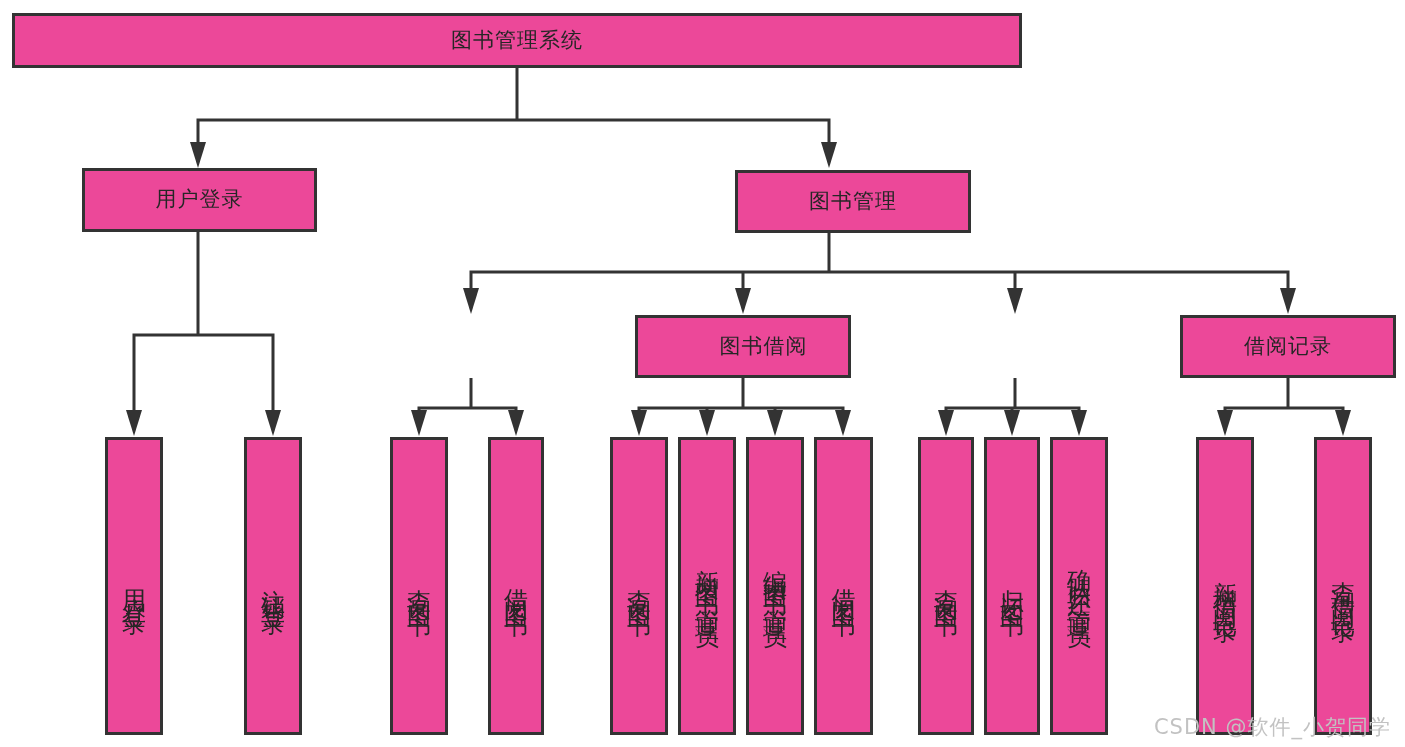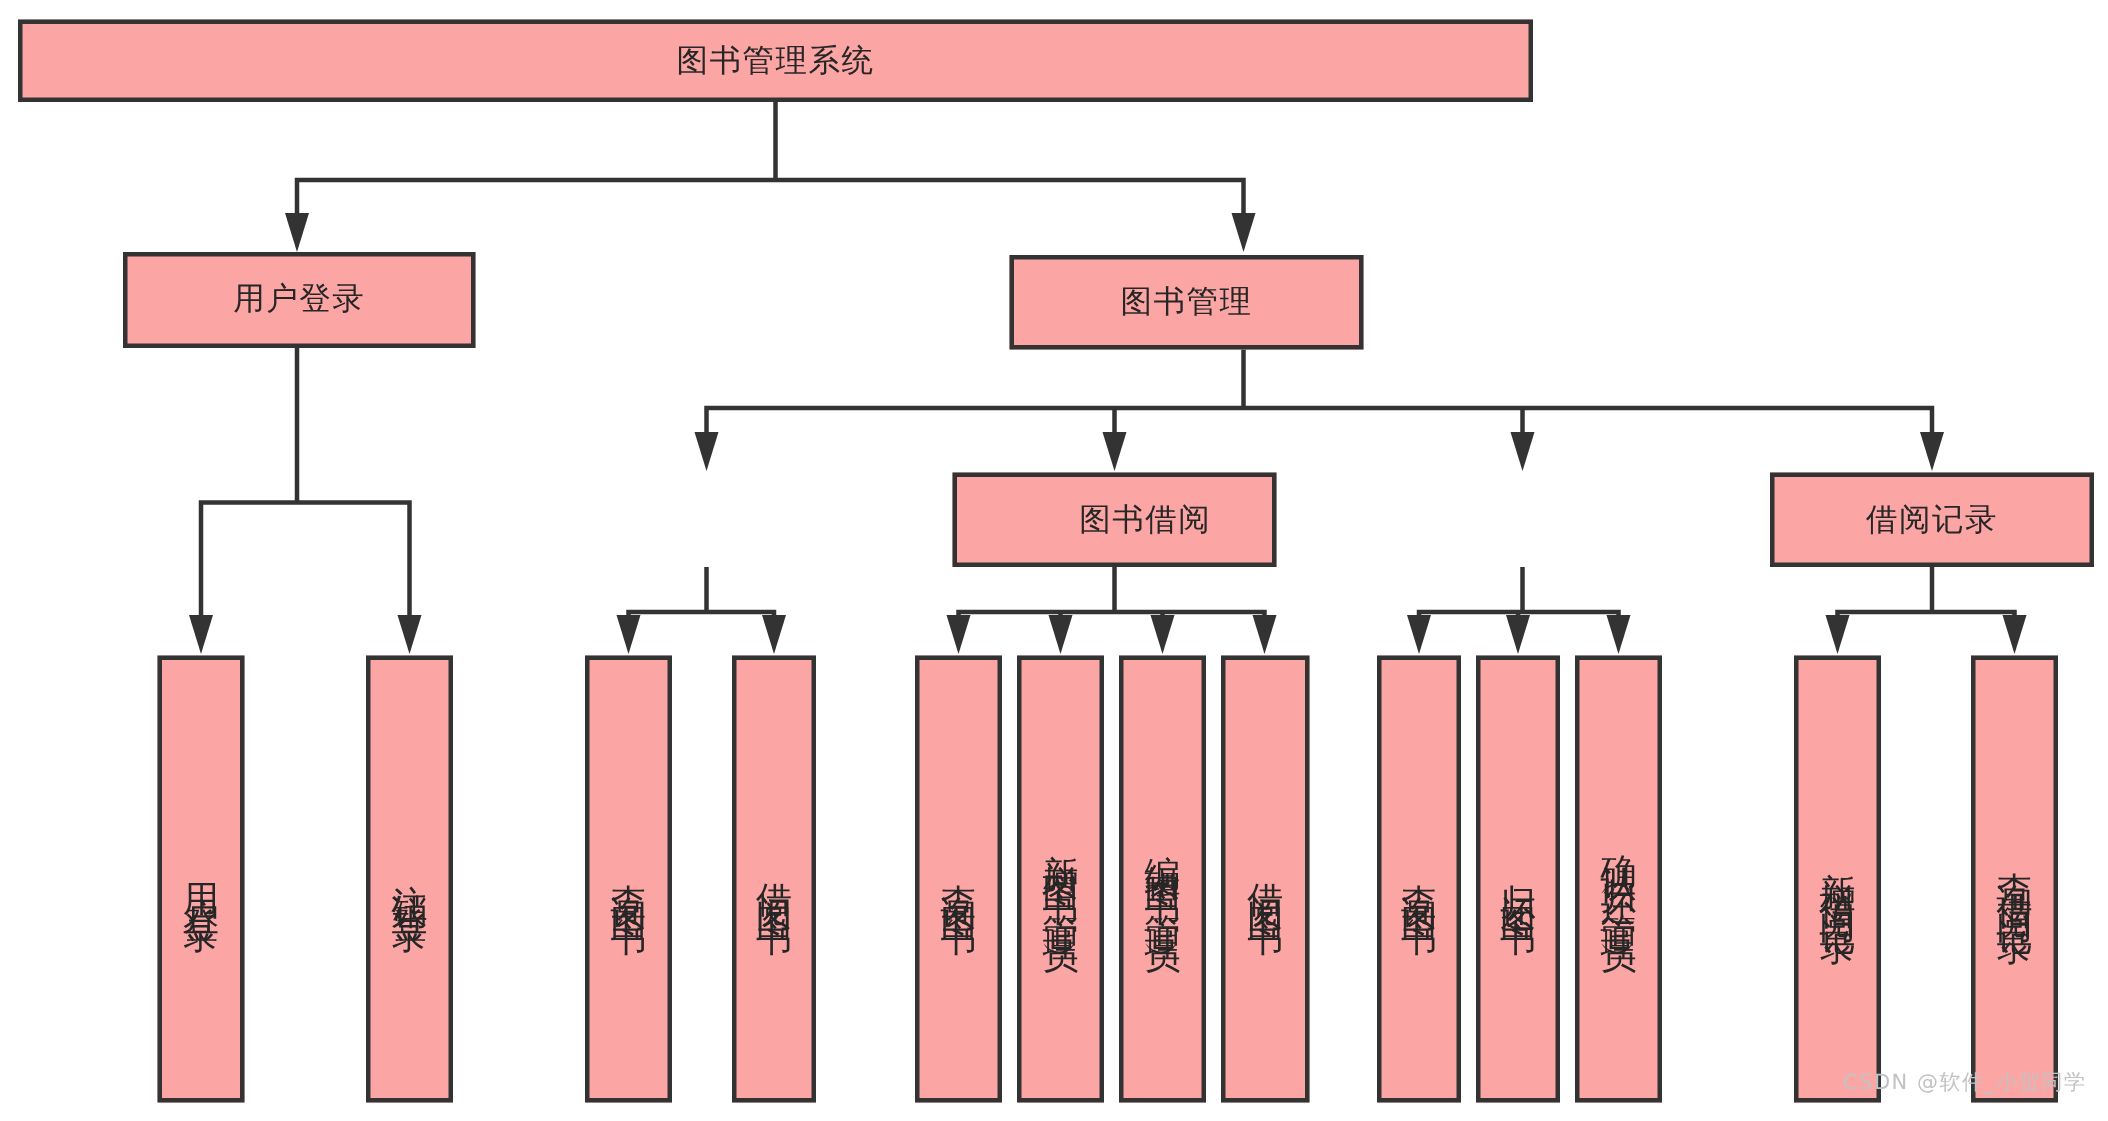--- a/index.html
+++ b/index.html
@@ -16,21 +16,21 @@
     background:var(--bg);
     overflow:hidden;
   }
   .wires{position:absolute;left:0;top:0;width:1405px;height:747px;}
   .wires path{stroke:var(--line);stroke-width:3;fill:none;}
   .wires polygon{fill:var(--line);stroke:none;}
   .box{
     position:absolute;
     box-sizing:border-box;
     border:3px solid var(--line);
-    background:#fca5a5;
+    background:#ec4899;
     display:flex;
     align-items:center;
     justify-content:center;
     color:var(--text);
     font-size:21px;
     letter-spacing:1px;
     text-align:left;
     line-height:1.2;
     z-index:2;
   }
@@ -38,21 +38,21 @@
     writing-mode:vertical-rl;
     text-orientation:mixed;
     font-size:24px;
     letter-spacing:8px;
     line-height:1;
     padding:4px 0;
   }
   
   .b-root          {left:12px;  top:13px;  width:1010px; height:55px;}
   .b-user-login    {left:82px;  top:168px; width:235px;  height:64px;}
-  .b-book-mgmt     {left:673px; top:170px; width:236px;  height:63px;}
+  .b-book-mgmt     {left:735px; top:170px; width:236px;  height:63px;}
   .b-new-book      {left:363px; top:315px; width:215px;  height:63px;}
   .b-book-borrow   {left:635px; top:315px; width:216px;  height:63px;padding-left:41px;}
   .b-current-borrow{left:907px; top:315px; width:217px;  height:63px;}
   .b-borrow-record {left:1180px;top:315px; width:216px;  height:63px;}
   .l-1 {left:105px; top:437px; width:58px; height:298px;}
   .l-2 {left:244px; top:437px; width:58px; height:298px;}
   .l-3 {left:390px; top:437px; width:58px; height:298px;}
   .l-4 {left:488px; top:437px; width:56px; height:298px;}
   .l-5 {left:610px; top:437px; width:58px; height:298px;}
   .l-6 {left:678px; top:437px; width:58px; height:298px;}
@@ -60,21 +60,21 @@
   .l-8 {left:814px; top:437px; width:59px; height:298px;}
   .l-9 {left:918px; top:437px; width:56px; height:298px;}
   .l-10{left:984px; top:437px; width:56px; height:298px;}
   .l-11{left:1050px;top:437px; width:58px; height:298px;}
   .l-12{left:1196px;top:437px; width:58px; height:298px;}
   .l-13{left:1314px;top:437px; width:58px; height:298px;}
   .watermark{
     position:absolute;
     right:14px;
     top:713px;
-    font-size:14px;
+    font-size:21px;
     color:var(--wm);
     letter-spacing:1px;
     z-index:3;
     white-space:nowrap;
   }
 </style>
 </head>
 <body>
 
 <div class="stage">

